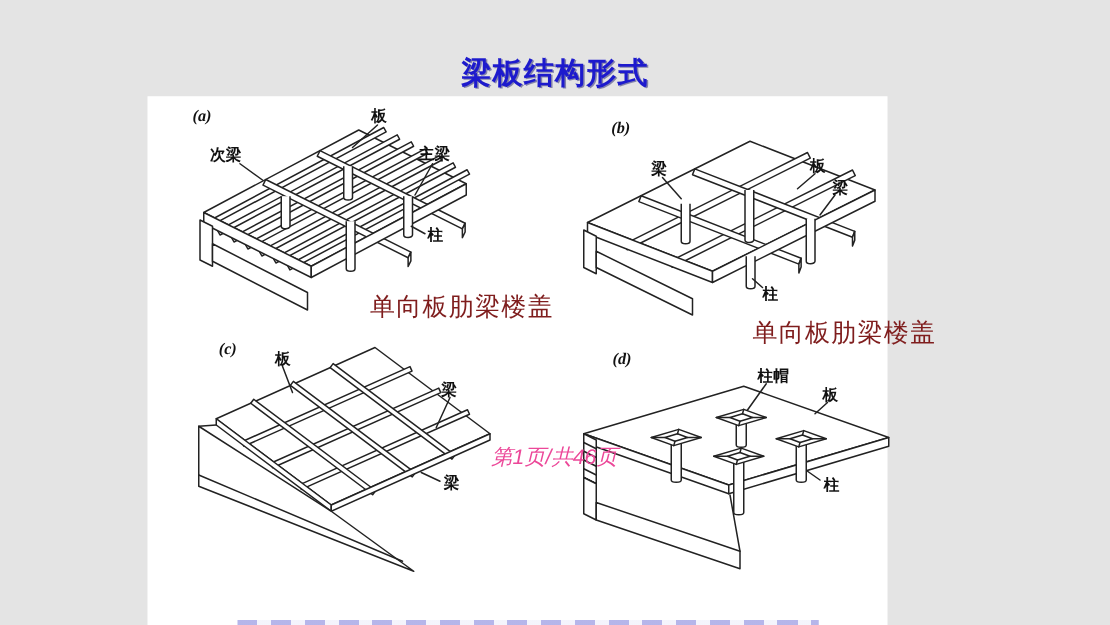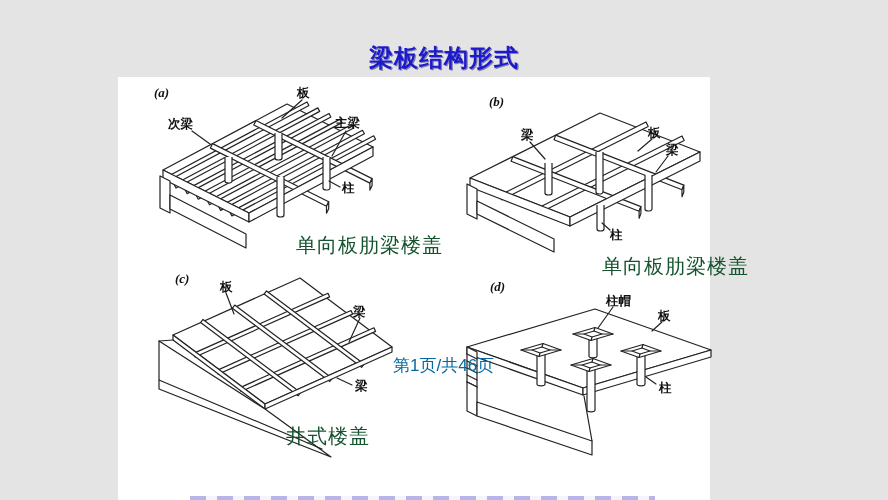--- a/index.html
+++ b/index.html
@@ -16,27 +16,27 @@
     color:#1d1acd;text-shadow:1.2px 1.2px 0 rgba(10,10,100,.45);
     white-space:nowrap;
   }
   .slide{
     position:absolute;left:118px;top:77px;width:592px;height:423px;
     background:#ffffff;
   }
   .diag{position:absolute}
   .diag svg{display:block;overflow:visible}
   .caption{
-    position:absolute;font-size:20px;font-weight:500;color:#14532d;
+    position:absolute;font-size:20px;font-weight:500;color:#7f1d1d;
     letter-spacing:1px;white-space:nowrap;
   }
   .caption.small-a{font-size:20px}
   .page-indicator{
     position:absolute;left:275px;top:277px;
-    font-size:17px;color:#0369a1;white-space:nowrap;z-index:5;
+    font-size:17px;color:#ec4899;white-space:nowrap;z-index:5;font-style:italic;
   }
   .bottom-artifact{
     position:absolute;left:190px;top:496px;width:465px;height:4px;
     background:repeating-linear-gradient(90deg,
       rgba(45,45,195,.35) 0 16px, rgba(45,45,195,.05) 16px 27px);
     pointer-events:none;
   }
   
   .ink{stroke:#222;stroke-width:1.2;fill:none;stroke-linejoin:round;stroke-linecap:round}
   .inkf{stroke:#222;stroke-width:1.2;fill:#ffffff;stroke-linejoin:round}
@@ -203,21 +203,20 @@
         </g>
         <text class="tagt" x="28" y="13">(d)</text>
         <text class="lbl" x="144" y="27">柱帽</text>
         <text class="lbl" x="196" y="42">板</text>
         <text class="lbl" x="197" y="114">柱</text>
       </svg>
     </figure>
 
     <div class="caption small-a" style="left:178px;top:155px">单向板肋梁楼盖</div>
     <div class="caption" style="left:484px;top:176px">单向板肋梁楼盖</div>
-    <div class="caption" style="left:168px;top:346px">井式楼盖</div>
 
     <div class="page-indicator">第1页/共46页</div>
 
   </div>
 
   <div class="bottom-artifact"></div>
 
 </div>
 
 </body></html>

